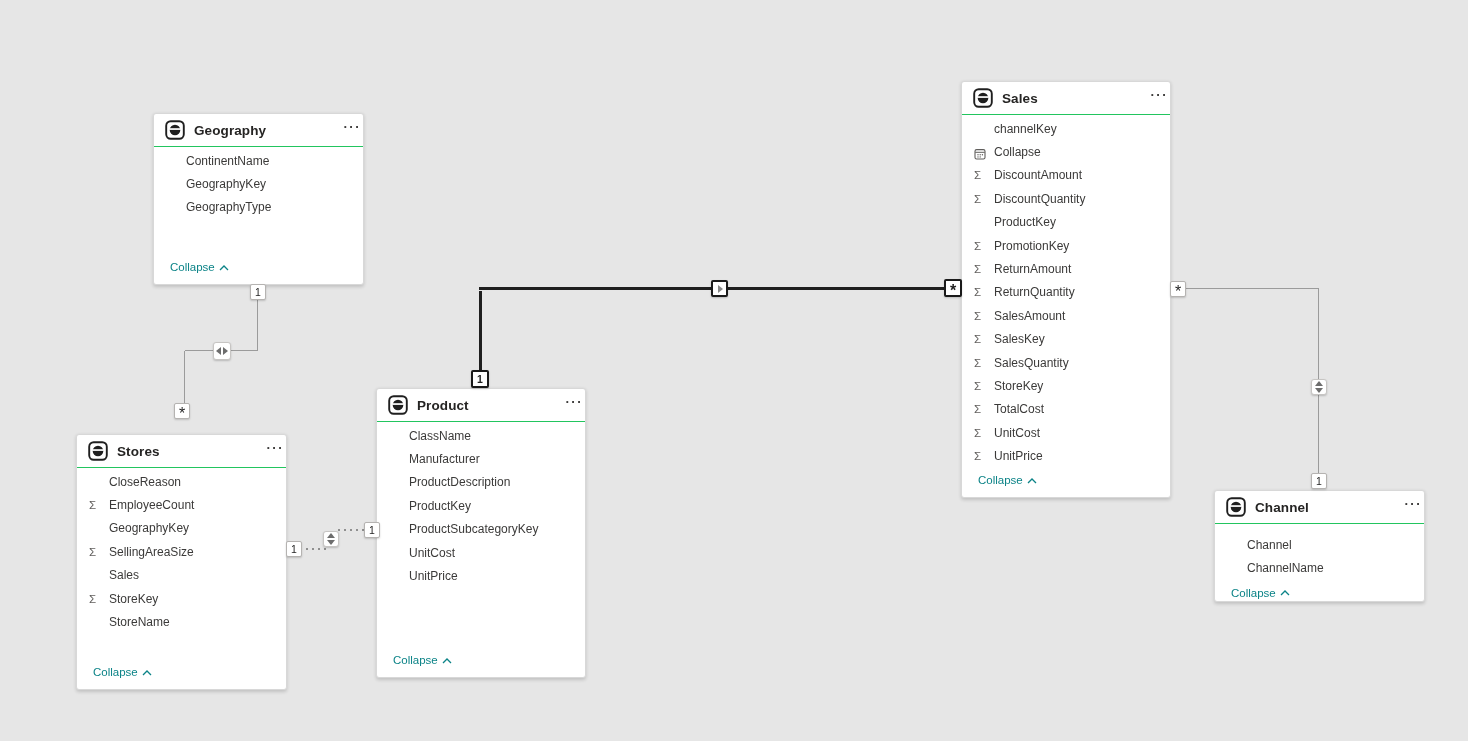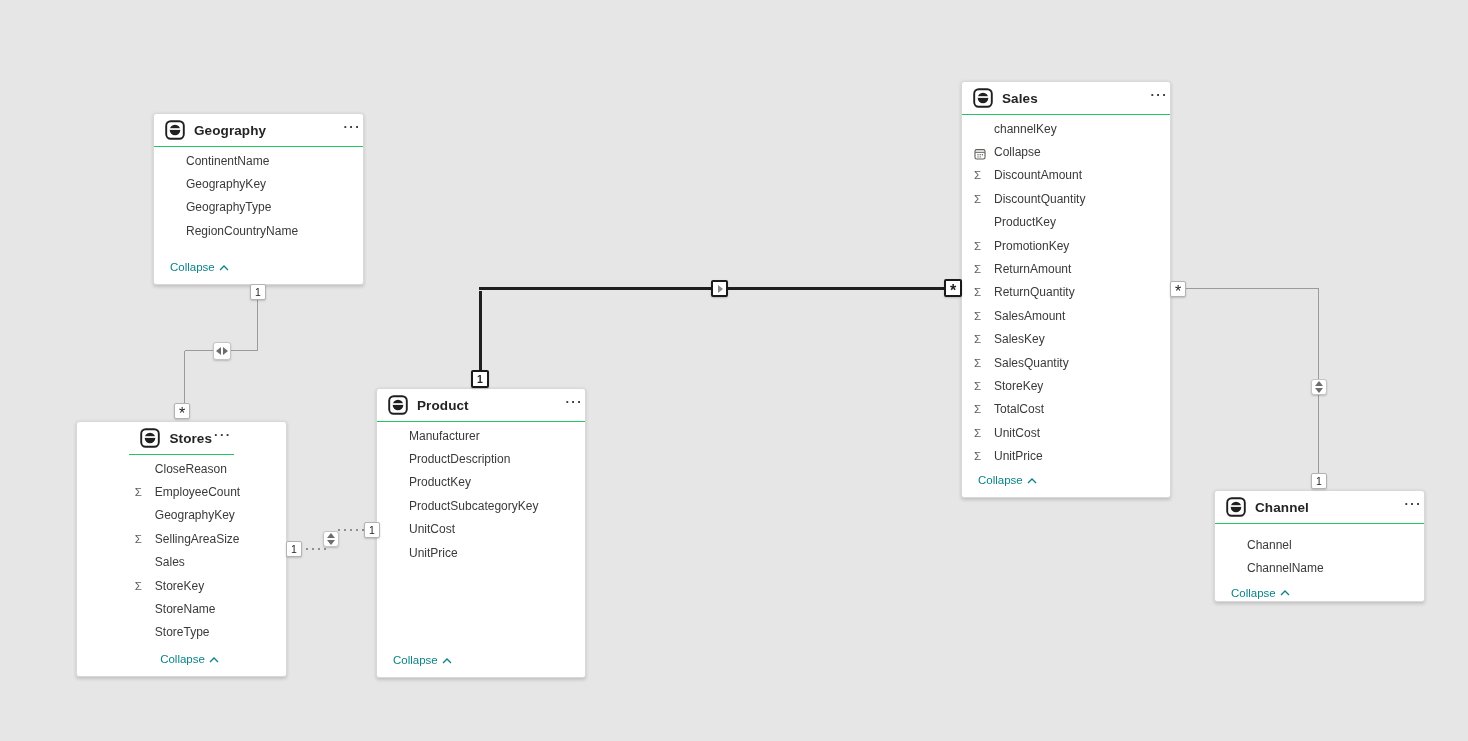--- a/index.html
+++ b/index.html
@@ -160,33 +160,30 @@
     <div class="fields">
         <div class="field-row">
           <span class="fl">ContinentName</span>
         </div>
         <div class="field-row">
           <span class="fl">GeographyKey</span>
         </div>
         <div class="field-row">
           <span class="fl">GeographyType</span>
         </div>
-        <div class="field-row">
-          <span class="fl">RegionCountryName</span>
-        </div>
-      </div>
-    <div class="collapse-row">
-      <span class="collapse-label">Collapse</span>
-      <svg class="collapse-chev" width="10" height="6" viewBox="0 0 10 6">
-          <polyline points="1,5 5,1 9,5" fill="none" stroke="#0b8387" stroke-width="1.3"></polyline>
-        </svg>
-    </div>
-  </div>
-
-  <div class="table-card" style="left:76px;top:421px;width:211px;height:256px;align-items:center;">
+      </div>
+    <div class="collapse-row">
+      <span class="collapse-label">Collapse</span>
+      <svg class="collapse-chev" width="10" height="6" viewBox="0 0 10 6">
+          <polyline points="1,5 5,1 9,5" fill="none" stroke="#0b8387" stroke-width="1.3"></polyline>
+        </svg>
+    </div>
+  </div>
+
+  <div class="table-card" style="left:76px;top:434px;width:211px;height:256px;">
     <div class="card-header">
       <svg class="tbl-icon" viewBox="0 0 20 20">
           <rect x="1.2" y="1.2" width="17.6" height="17.6" rx="4.5" fill="none" stroke="#1f1f1f" stroke-width="1.9"></rect>
           <circle cx="10" cy="10" r="5.3" fill="#1f1f1f"></circle>
           <rect x="4.2" y="8.2" width="11.6" height="1.7" fill="#fff"></rect>
         </svg>
       <span class="card-title">Stores</span>
       <span class="more-btn">···</span>
     </div>
     <div class="fields">
@@ -207,43 +204,43 @@
         <div class="field-row">
           <span class="fl">Sales</span>
         </div>
         <div class="field-row">
           <span class="fi sigma">Σ</span>
           <span class="fl">StoreKey</span>
         </div>
         <div class="field-row">
           <span class="fl">StoreName</span>
         </div>
-        <div class="field-row">
-          <span class="fl">StoreType</span>
-        </div>
       </div>
     <div class="collapse-row">
       <span class="collapse-label">Collapse</span>
       <svg class="collapse-chev" width="10" height="6" viewBox="0 0 10 6">
           <polyline points="1,5 5,1 9,5" fill="none" stroke="#0b8387" stroke-width="1.3"></polyline>
         </svg>
     </div>
   </div>
 
   <div class="table-card" style="left:376px;top:388px;width:210px;height:290px;">
     <div class="card-header">
       <svg class="tbl-icon" viewBox="0 0 20 20">
           <rect x="1.2" y="1.2" width="17.6" height="17.6" rx="4.5" fill="none" stroke="#1f1f1f" stroke-width="1.9"></rect>
           <circle cx="10" cy="10" r="5.3" fill="#1f1f1f"></circle>
           <rect x="4.2" y="8.2" width="11.6" height="1.7" fill="#fff"></rect>
         </svg>
       <span class="card-title">Product</span>
       <span class="more-btn">···</span>
     </div>
     <div class="fields">
+        <div class="field-row">
+          <span class="fl">ClassName</span>
+        </div>
         <div class="field-row">
           <span class="fl">Manufacturer</span>
         </div>
         <div class="field-row">
           <span class="fl">ProductDescription</span>
         </div>
         <div class="field-row">
           <span class="fl">ProductKey</span>
         </div>
         <div class="field-row">

